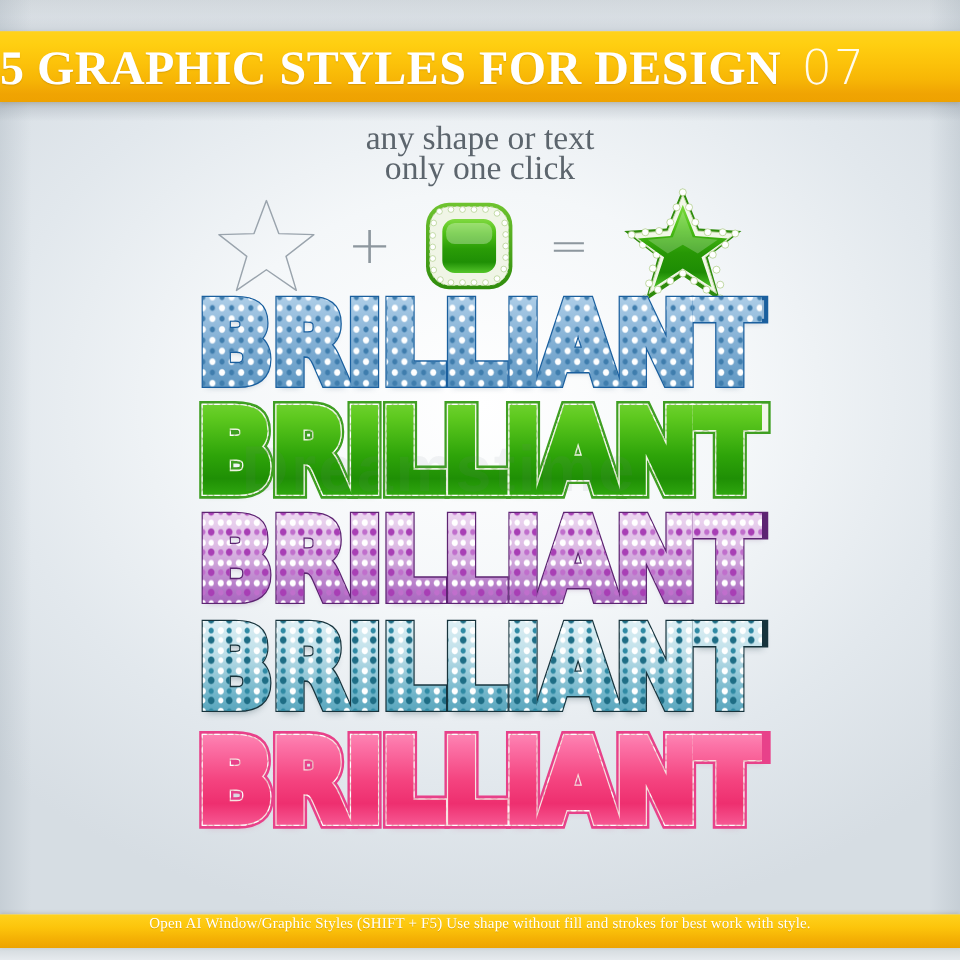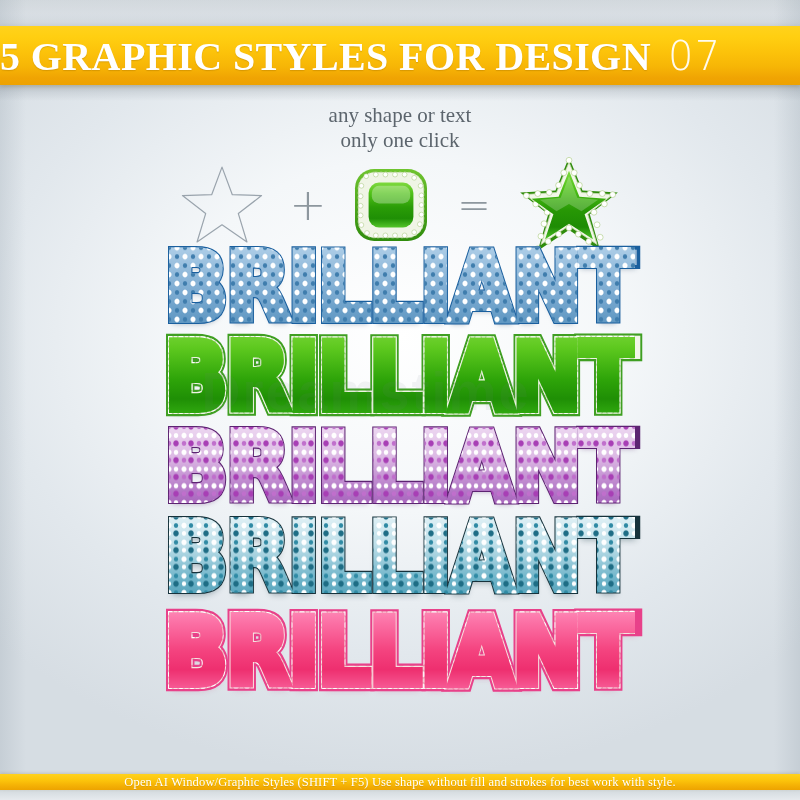--- a/index.html
+++ b/index.html
@@ -88,25 +88,25 @@
     width: 800px; height: 16px;
     background: linear-gradient(to bottom, rgba(120,130,140,.30), rgba(120,130,140,0));
     z-index: 2;
   }
 
   
   .footer-bar {
     position: absolute;
     bottom: 10px; left: 0;
     width: 800px;
-    height: 16px;
+    height: 28px;
     background: linear-gradient(to bottom,
         #ffd21c 0%, #fcc40b 40%, #f5b205 70%, #eda300 100%);
     display: flex;
-    align-items: flex-end;
+    align-items: flex-start;
     justify-content: center;
     box-shadow: 0 -1px 3px rgba(120,100,40,.22);
     z-index: 3;
   }
   .footer-text {
     font-family: "Liberation Serif", "DejaVu Serif", serif;
     font-size: 12.5px;
     color: #ffffff;
     white-space: nowrap;
     letter-spacing: .15px;
@@ -120,21 +120,21 @@
     z-index: 2;
   }
 
   
   .subtitle {
     position: absolute;
     top: 103px; left: 0;
     width: 800px;
     text-align: center;
     font-family: "Liberation Serif", "DejaVu Serif", serif;
-    font-size: 21px;
+    font-size: 28px;
     line-height: 25px;
     color: #5c656d;
     z-index: 4;
   }
 
   
   .formula {
     position: absolute;
     top: 155px; left: 0;
     width: 800px;

